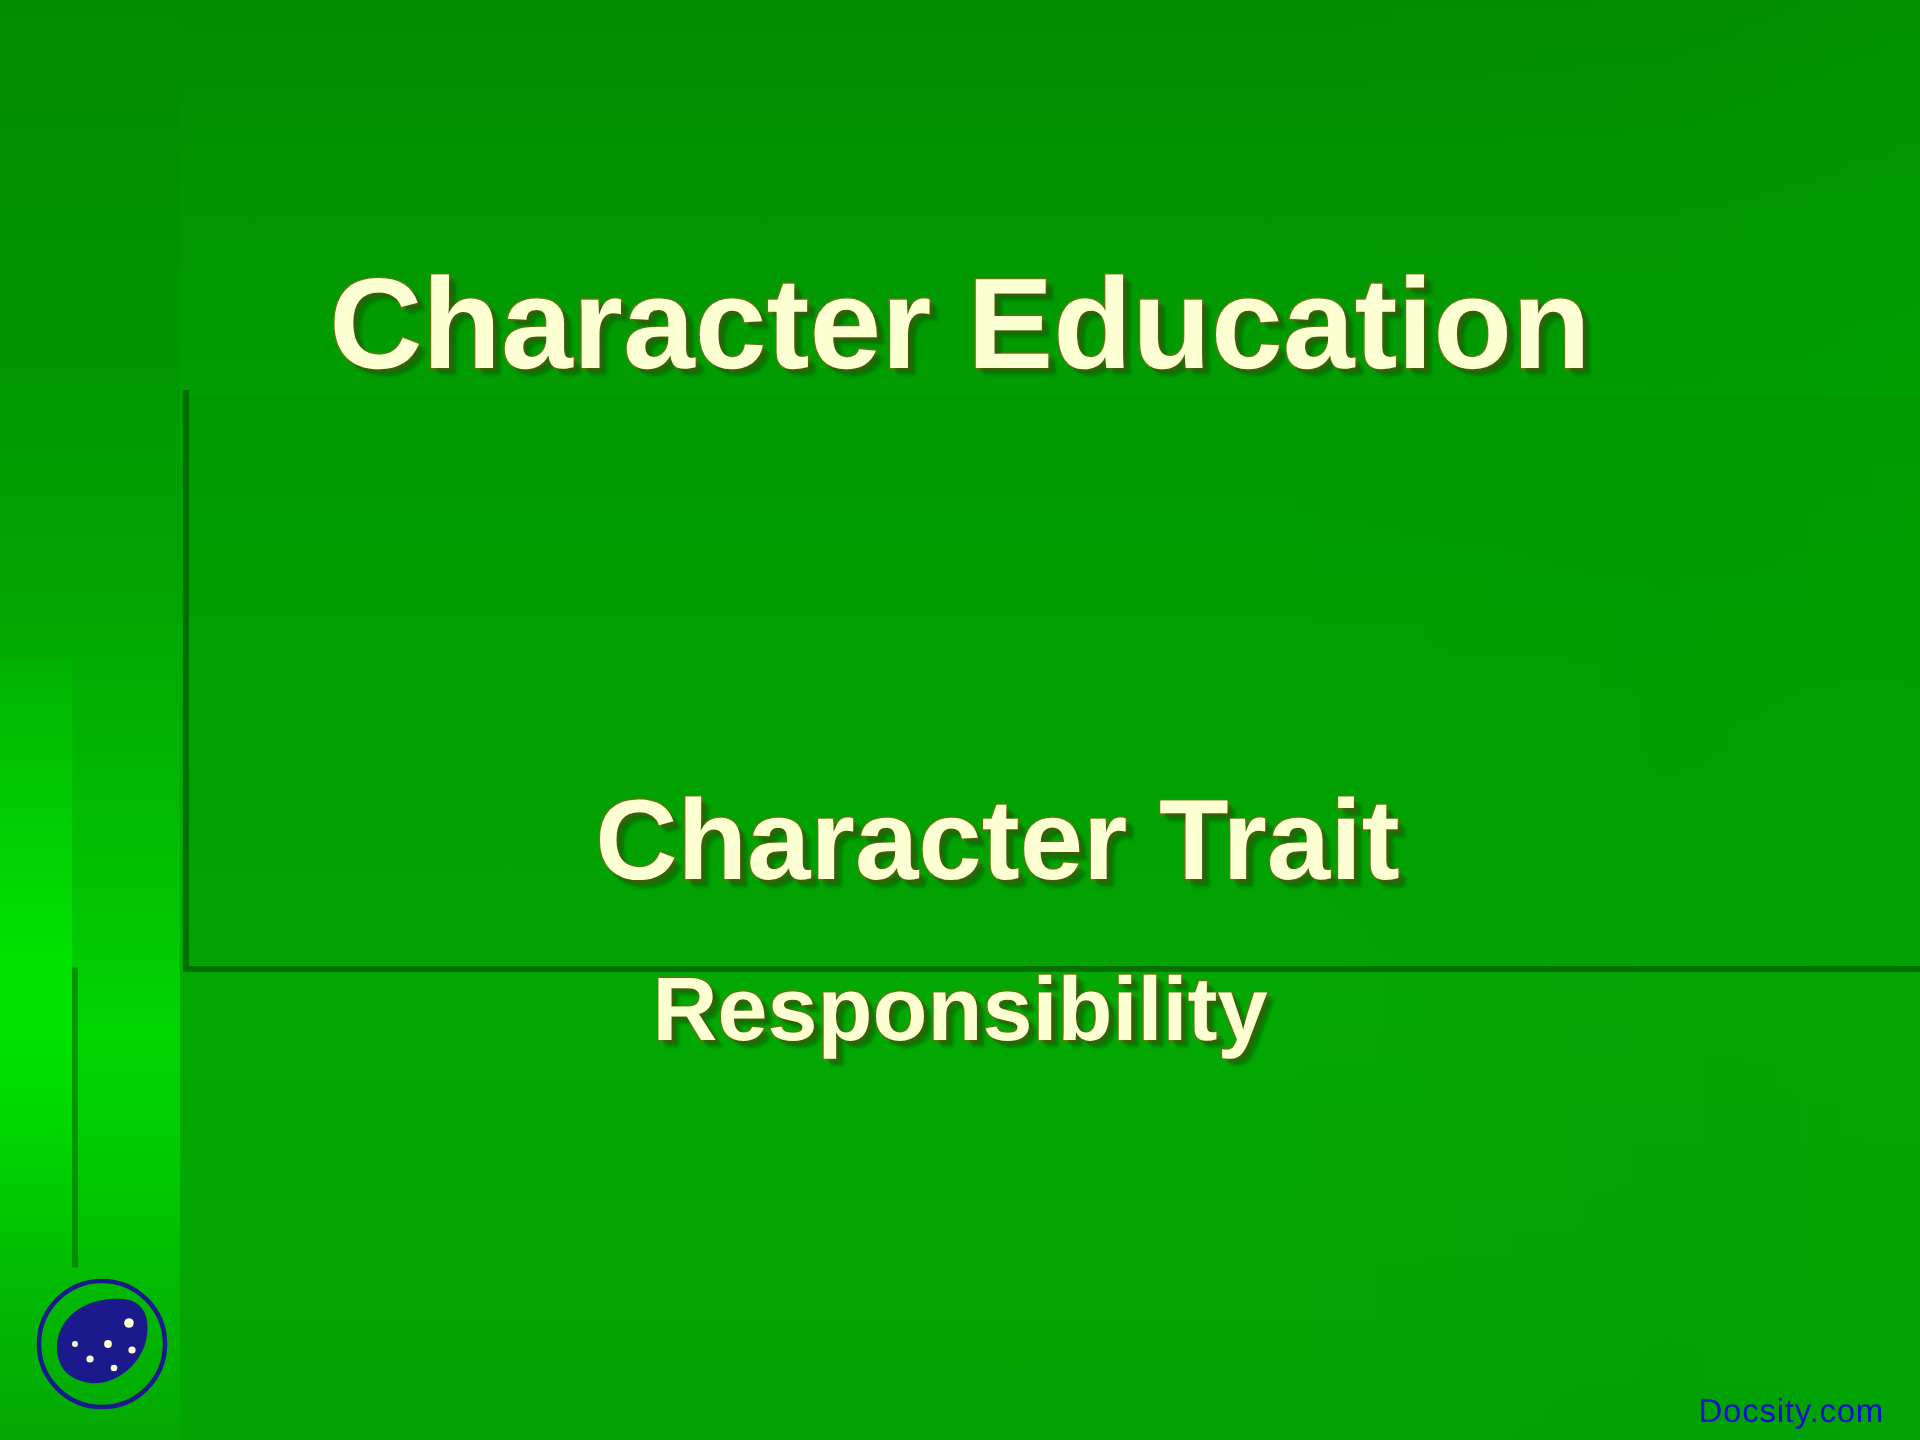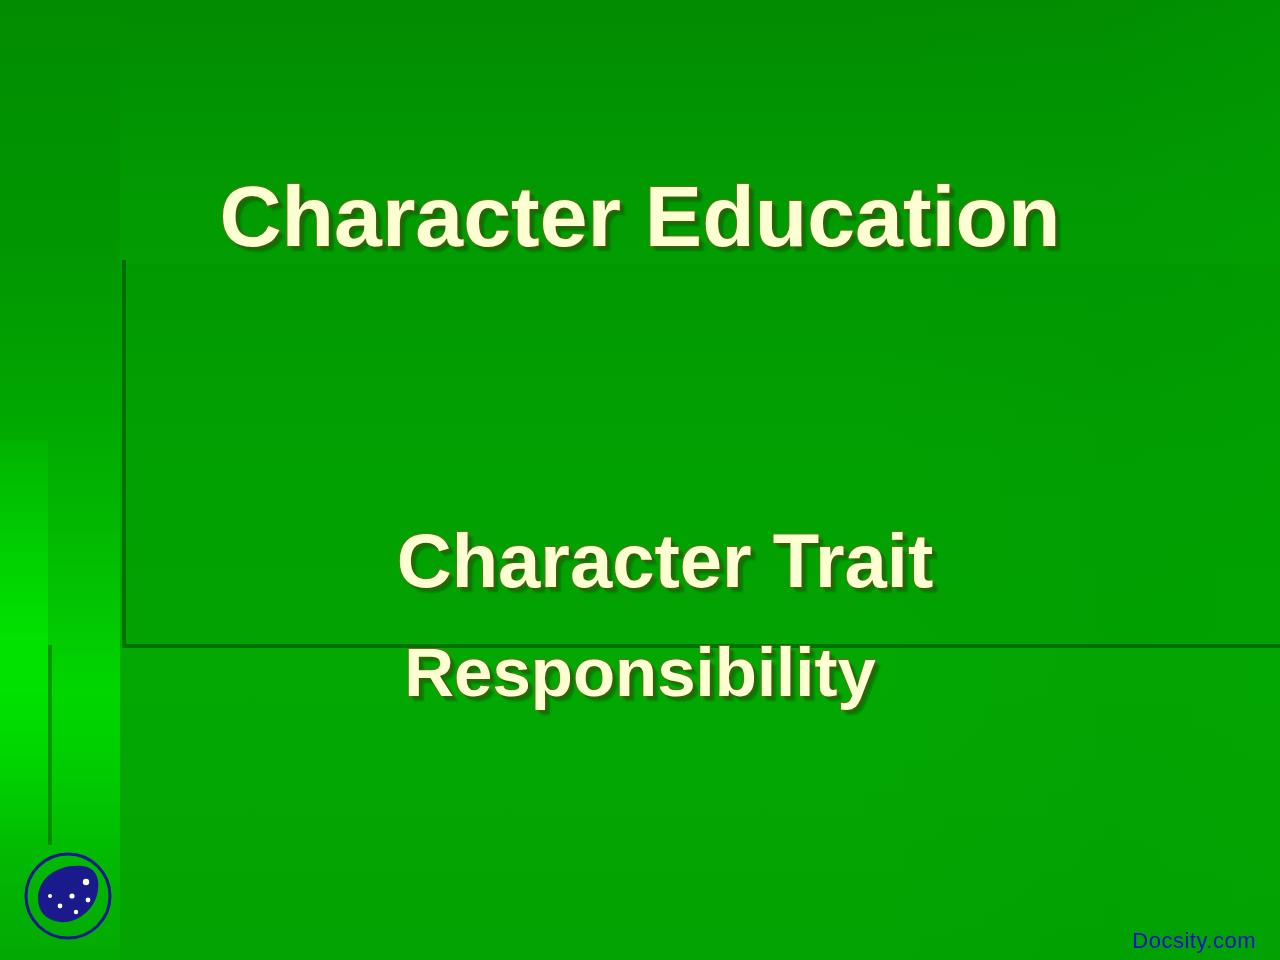--- a/index.html
+++ b/index.html
@@ -94,21 +94,21 @@
     line-height: 96px;
   }
   #subtitle-1 {
     top: 518px;
     font-size: 76px;
     line-height: 86px;
     padding-left: 25px;
   }
   #subtitle-2 {
     top: 630px;
-    font-size: 69px;
+    font-size: 60px;
     line-height: 86px;
   }
 
   
   .logo {
     position: absolute;
     left: 24px;
     top: 852px;
     width: 88px;
     height: 88px;

